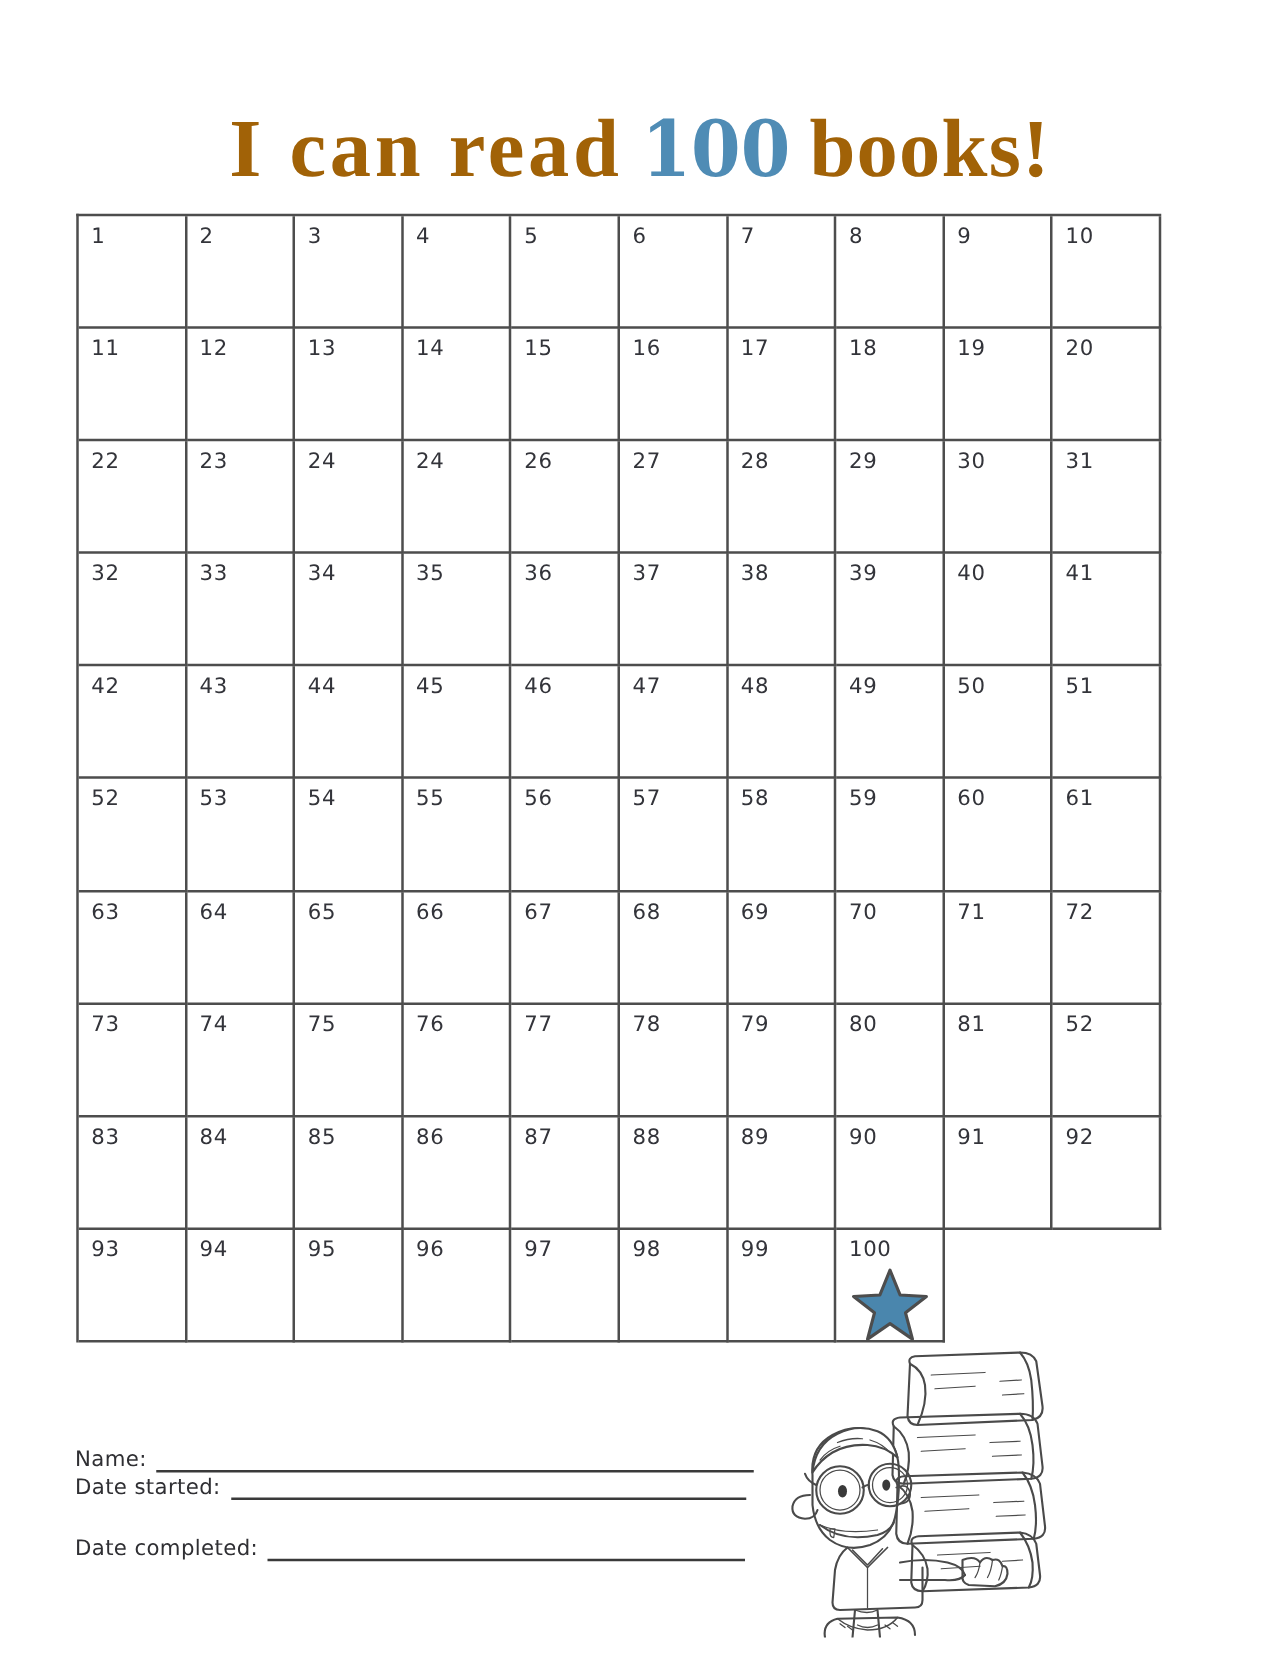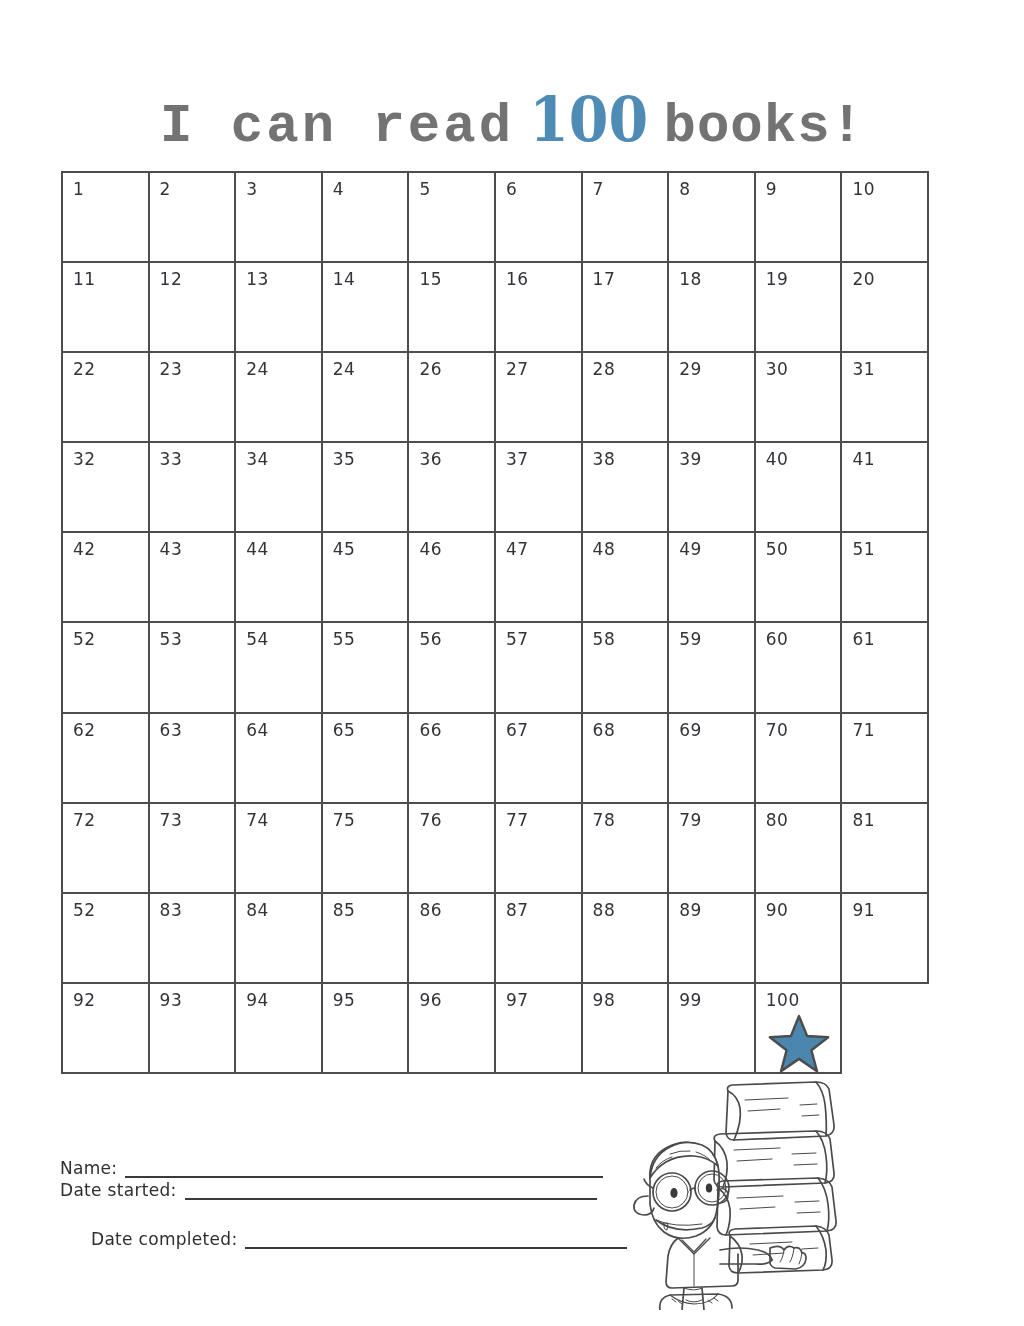--- a/index.html
+++ b/index.html
@@ -19,24 +19,24 @@
   
   #title {
     position: absolute;
     left: 0;
     top: 62px;
     width: 1024px;
     text-align: center;
     white-space: nowrap;
   }
   #title .seg {
-    font-family: Liberation Mono, monospace;
-    font-size: 54px;
+    font-family: Liberation Serif, serif;
+    font-size: 66px;
     line-height: 1;
-    color: #737373;
+    color: #a16207;
     letter-spacing: 1px;
     vertical-align: baseline;
   }
   #title .seg.pre { letter-spacing: 3px; }
   #title .num {
     font-family: "DejaVu Serif", serif;
     font-size: 62px;
     font-weight: bold;
     color: #4f8cb5;
     letter-spacing: 0px;
@@ -102,21 +102,21 @@
   }
   .formrow .rule {
     display: inline-block;
     vertical-align: bottom;
     border-bottom: 2px solid #3a3a3a;
     height: 14px;
     margin-left: 8px;
   }
   #form-name    { top: 1158px; }
   #form-started { top: 1180px; }
-  #form-done    { top: 1229px; margin-left: 31px; }
+  #form-done    { top: 1229px; }
 
   #form-name    .rule { width: 478px; }
   #form-started .rule { width: 412px; }
   #form-done    .rule { width: 382px; }
 
   
   #illustration {
     position: absolute;
     left: 620px;
     top: 1078px;
@@ -306,23 +306,20 @@
         <span class="n">58</span>
       </div>
       <div class="cell">
         <span class="n">59</span>
       </div>
       <div class="cell">
         <span class="n">60</span>
       </div>
       <div class="cell">
         <span class="n">61</span>
-      </div>
-      <div class="cell">
-        <span class="n">62</span>
       </div>
       <div class="cell">
         <span class="n">63</span>
       </div>
       <div class="cell">
         <span class="n">64</span>
       </div>
       <div class="cell">
         <span class="n">65</span>
       </div>

